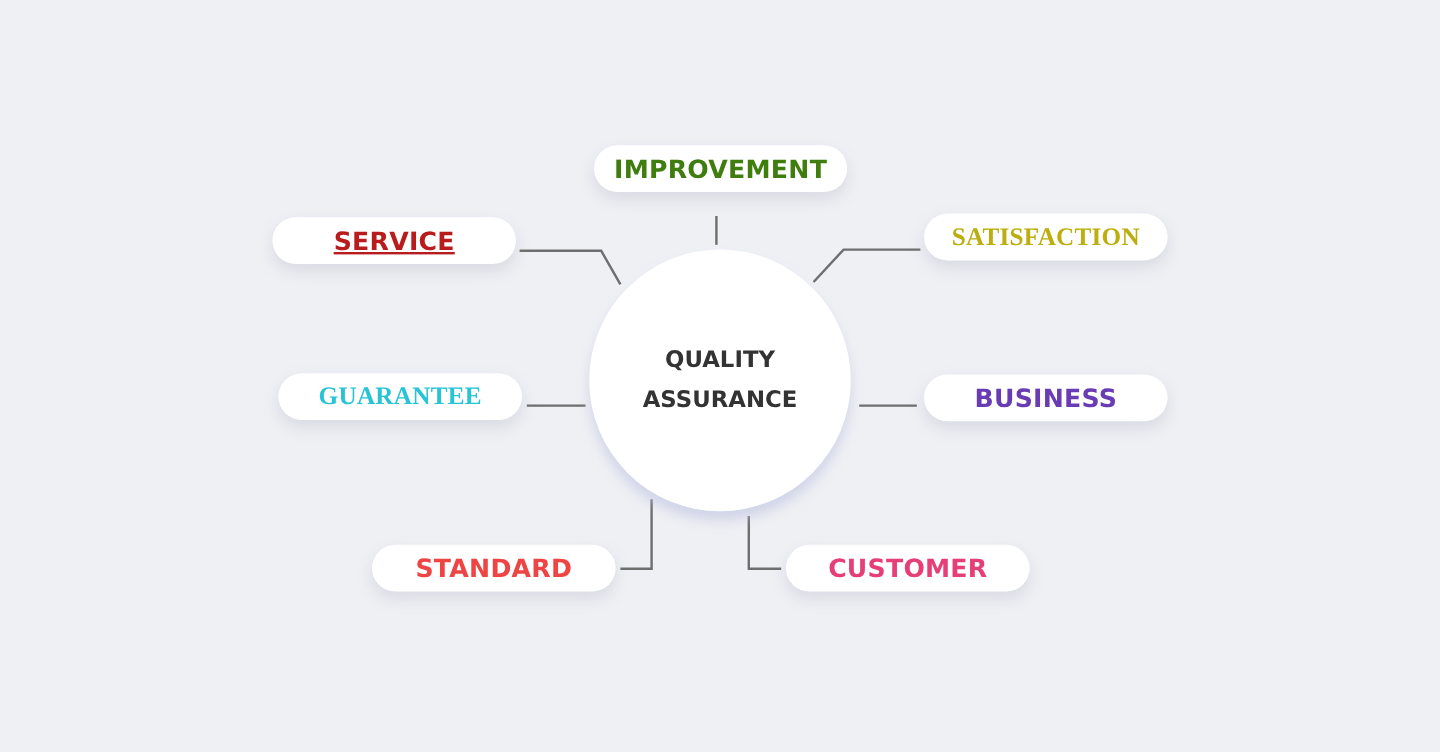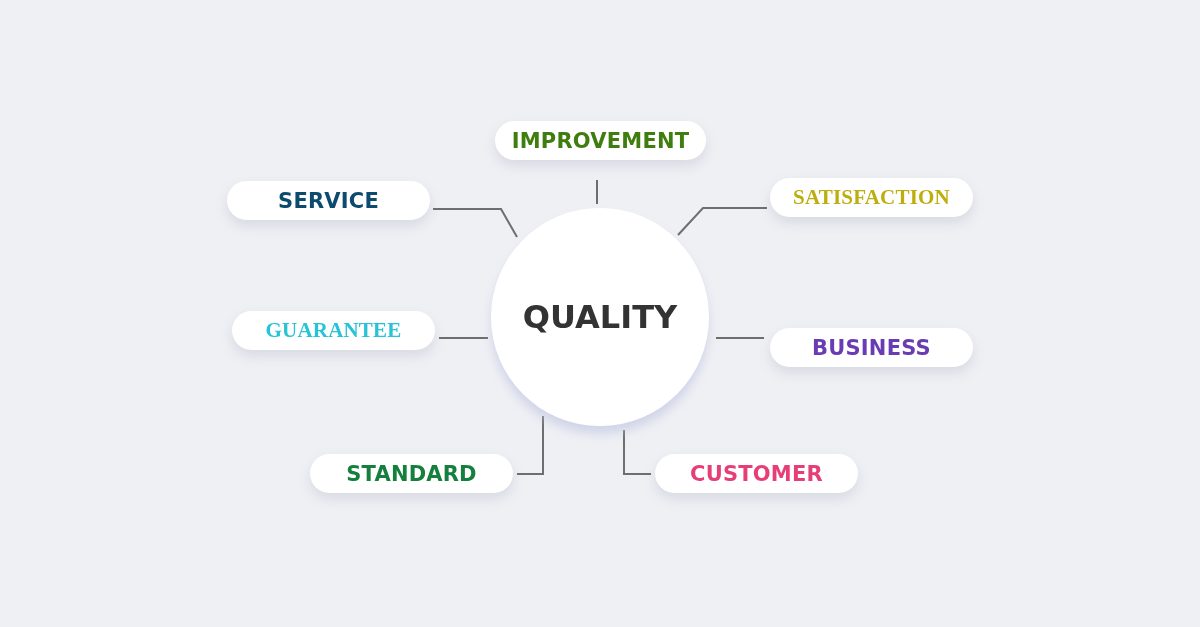--- a/index.html
+++ b/index.html
@@ -13,21 +13,21 @@
     position: absolute; height: 39px; border-radius: 27px; background: #ffffff;
     box-shadow: 0 6px 12px rgba(150,155,180,0.25);
     display: flex; align-items: center; justify-content: center;
     font-weight: bold; font-size: 21px; letter-spacing: 0.2px;
   }
   .hub {
     position: absolute; left: 491px; top: 208px; width: 218px; height: 218px;
     border-radius: 50%; background: #ffffff;
     box-shadow: 0 8px 10px rgba(190,195,225,0.6);
     display: flex; flex-direction: column; align-items: center; justify-content: center;
-    color: #333333; font-weight: bold; font-size: 32px; line-height: 33px; text-align: center;
+    color: #333333; font-weight: bold; font-size: 19px; line-height: 33px; text-align: center;
   }
 </style>
 </head>
 <body>
 
 <svg class="connectors" width="1200" height="627">
   <g stroke="#6e6e6e" stroke-width="2" fill="none">
     <polyline points="597,180 597,204"></polyline>
     <polyline points="433,209 501,209 517,237"></polyline>
     <polyline points="767,208 703,208 678,235"></polyline>
@@ -36,38 +36,39 @@
     <polyline points="543,416 543,474 517,474"></polyline>
     <polyline points="624,430 624,474 651,474"></polyline>
   </g>
 </svg>
 
 <div class="pill" style="left:495px;top:121px;width:211px;">
   <span style="color:#3f7d0e;">IMPROVEMENT</span>
 </div>
 
 <div class="pill" style="left:227px;top:181px;width:203px;">
-  <span style="color:#0c4a6e;">SERVICE</span>
+  <span style="color:#b91c1c;text-decoration:underline;">SERVICE</span>
 </div>
 
 <div class="pill" style="left:770px;top:178px;width:203px;">
   <span style="color:#bcae0c;font-family:Liberation Serif, serif;">SATISFACTION</span>
 </div>
 
 <div class="pill" style="left:232px;top:311px;width:203px;font-family:Liberation Serif, serif;">
   <span style="color:#27c3d6;">GUARANTEE</span>
 </div>
 
-<div class="pill" style="left:770px;top:312px;width:203px;margin-top:16px;">
+<div class="pill" style="left:770px;top:312px;width:203px;">
   <span style="color:#6a3cb4;">BUSINESS</span>
 </div>
 
 <div class="pill" style="left:310px;top:454px;width:203px;">
-  <span style="color:#15803d;">STANDARD</span>
+  <span style="color:#ef4444;">STANDARD</span>
 </div>
 
 <div class="pill" style="left:655px;top:454px;width:203px;">
   <span style="color:#e63f77;">CUSTOMER</span>
 </div>
 
 <div class="hub">
   <span>QUALITY</span>
+  <span>ASSURANCE</span>
 </div>
 
 </body></html>

